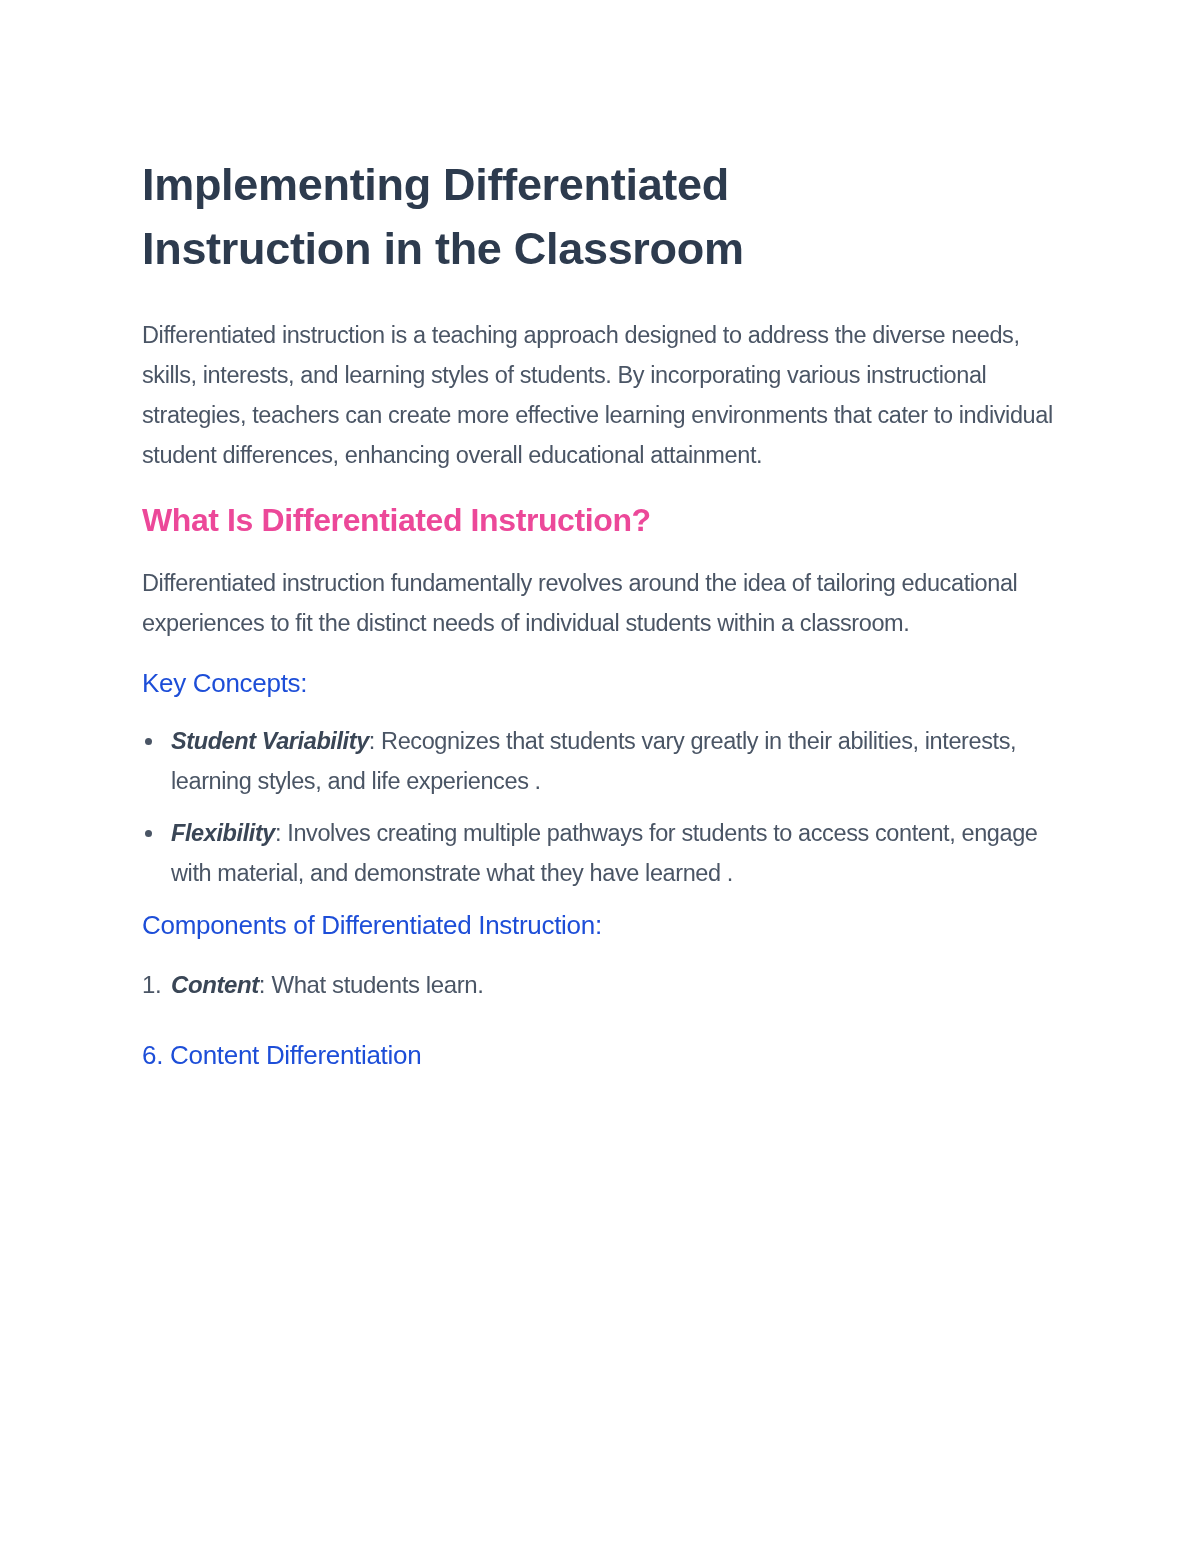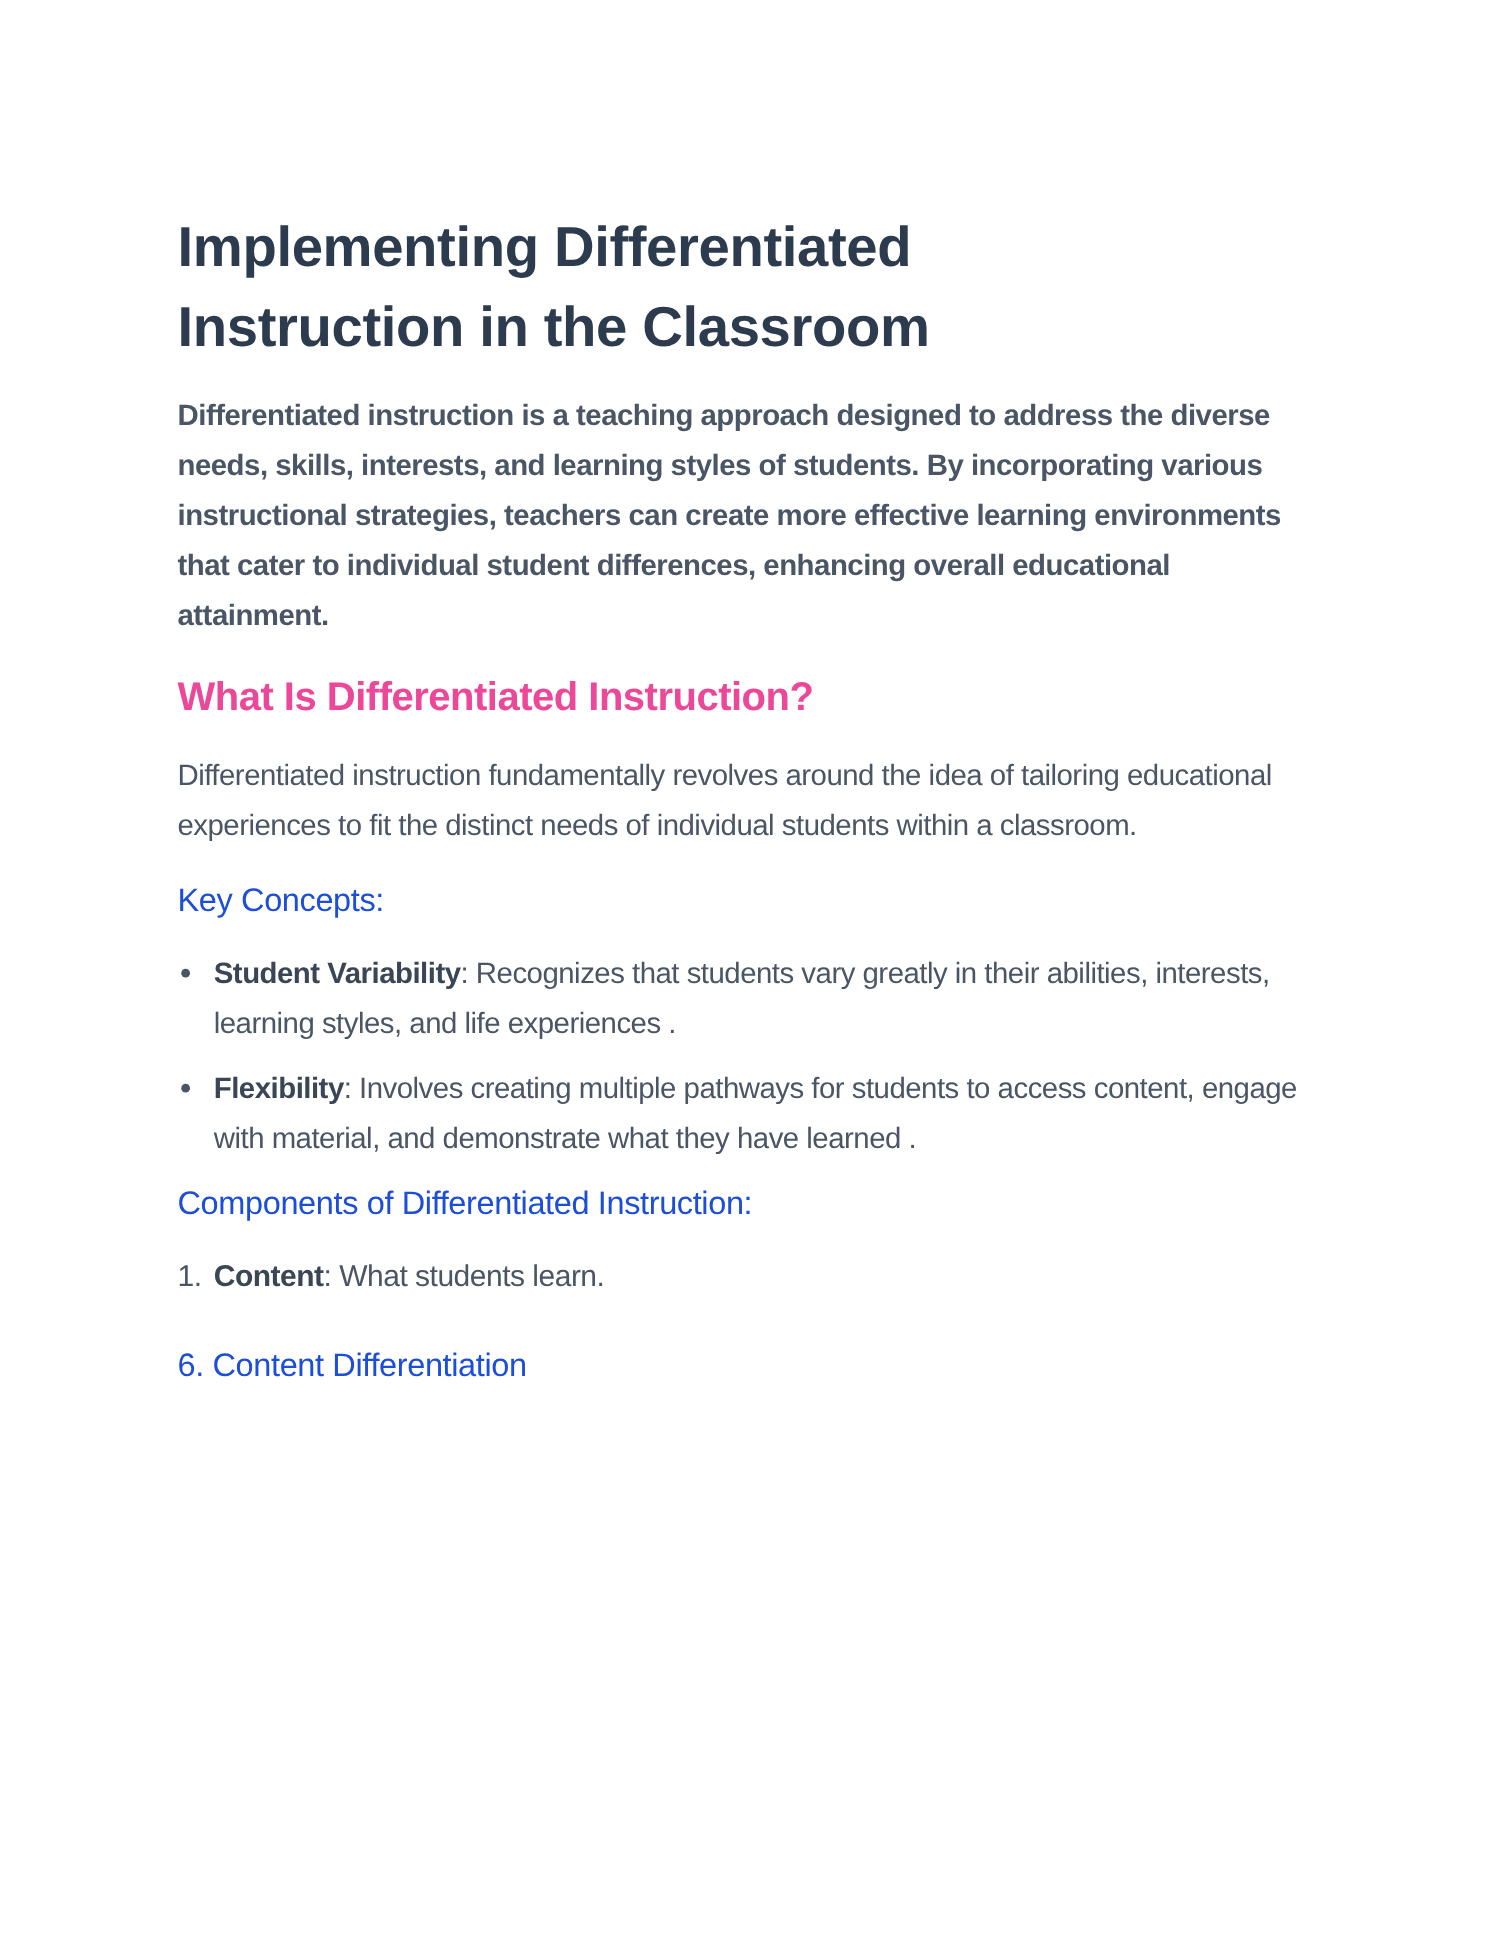--- a/index.html
+++ b/index.html
@@ -10,39 +10,39 @@
     body {
       width: 1200px;
       height: 1553px;
       position: relative;
       overflow: hidden;
       font-family: "Liberation Sans", "DejaVu Sans", sans-serif;
     }
     .page {
       position: absolute;
       left: 142px;
-      top: 166px;
+      top: 153px;
       width: 920px;
     }
     .title {
       margin: 0;
       font-size: 45px;
       line-height: 64px;
       font-weight: 700;
       color: #2d3b4e;
       letter-spacing: -0.3px;
     }
     .p {
       margin: 0;
       font-size: 23.5px;
       line-height: 40px;
       color: #4a5565;
       letter-spacing: -0.4px;
     }
-    .intro { margin-top: 18px; font-weight: bold; }
+    .intro { margin-top: 34px; }
     .h2 {
       margin: 0;
       font-size: 32px;
       line-height: 40px;
       font-weight: 700;
       color: #ec4899;
       letter-spacing: -0.4px;
     }
     .h2-what { margin-top: 25px; }
     .p-what { margin-top: 23px; }
@@ -74,20 +74,21 @@
       left: 3px;
       top: 17px;
       width: 7px;
       height: 7px;
       border-radius: 50%;
       background: #4a5565;
     }
     .term {
       font-weight: 700;
       color: #3a4656;
+      font-style: italic;
     }
     .h3-comp { margin-top: 14px; }
     ol.components {
       list-style: none;
       margin: 22px 0 0 0;
       padding: 0;
     }
     ol.components li {
       font-size: 24px;
       line-height: 40px;

